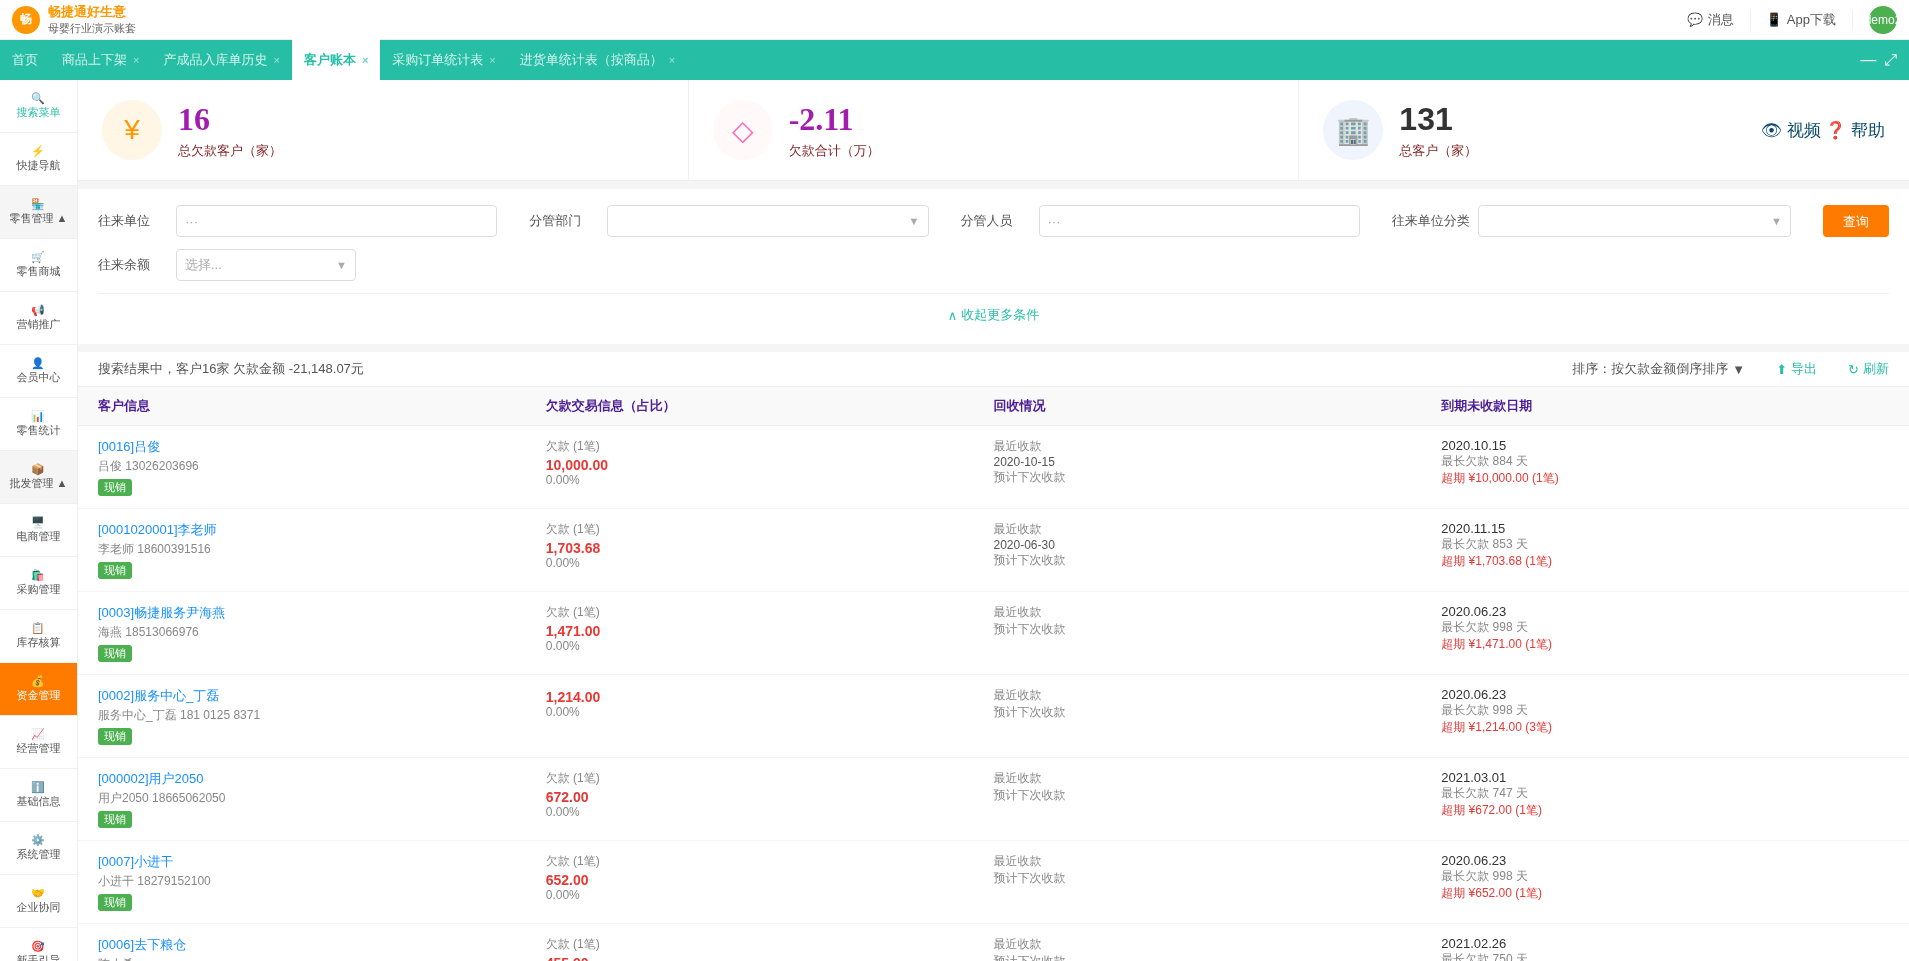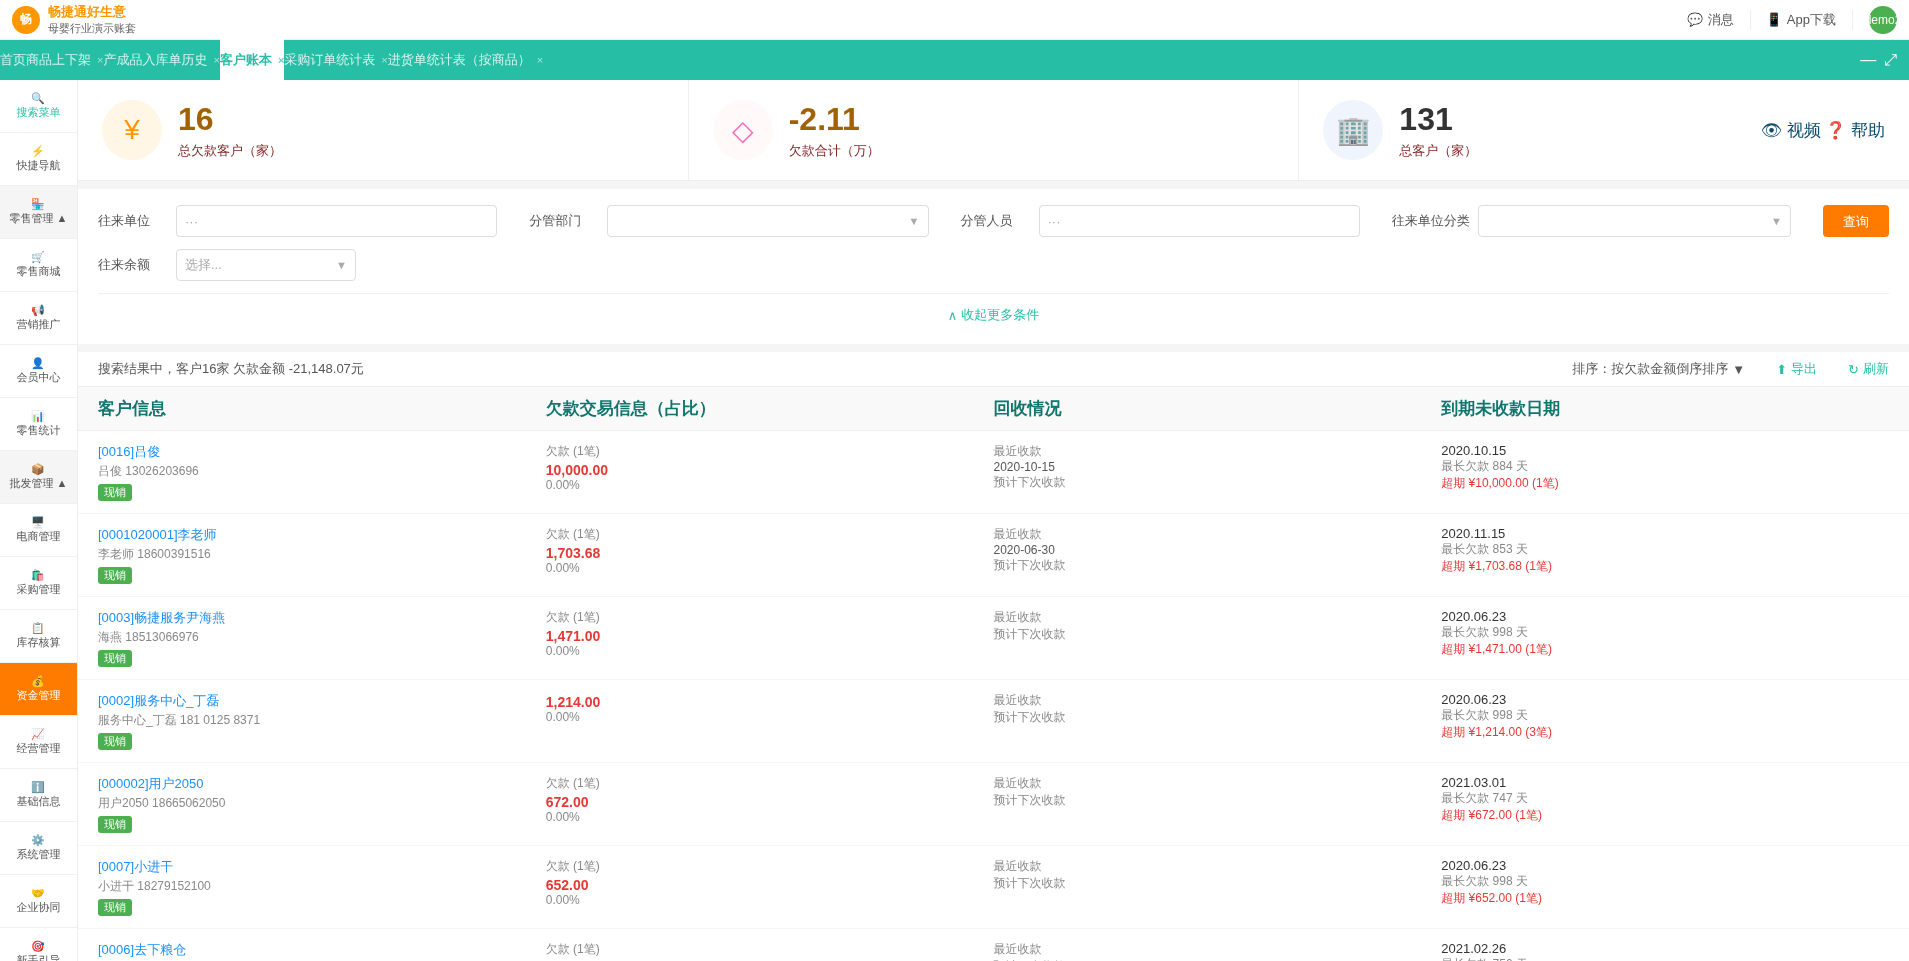--- a/index.html
+++ b/index.html
@@ -11,21 +11,21 @@
     .logo-icon { width: 28px; height: 28px; background: #ff9800; border-radius: 50%; display: flex; align-items: center; justify-content: center; color: #fff; font-size: 12px; font-weight: bold; }
     .logo-title { color: #ff9800; font-size: 13px; font-weight: bold; }
     .logo-subtitle { font-size: 11px; color: #666; }
     .top-right { display: flex; align-items: center; gap: 16px; font-size: 13px; color: #555; }
     .top-right .msg { display: flex; align-items: center; gap: 4px; cursor: pointer; }
     .top-right .app { display: flex; align-items: center; gap: 4px; cursor: pointer; }
     .avatar { width: 28px; height: 28px; background: #4CAF50; border-radius: 50%; display: flex; align-items: center; justify-content: center; color: #fff; font-size: 12px; }
     
     
     .tab-bar { background: #26bfa6; display: flex; align-items: center; height: 40px; padding-left: 0; }
-    .tab { padding: 0 0; height: 56px; display: flex; align-items: center; gap: 6px; cursor: pointer; color: rgba(255,255,255,0.8); font-size: 13px; white-space: nowrap; }
+    .tab { padding: 0 12px; height: 56px; display: flex; align-items: center; gap: 6px; cursor: pointer; color: rgba(255,255,255,0.8); font-size: 13px; white-space: nowrap; }
     .tab.active { background: #fff; color: #26bfa6; font-weight: bold; }
     .tab .close { font-size: 11px; opacity: 0.7; }
     .tab-actions { margin-left: auto; display: flex; align-items: center; gap: 8px; padding-right: 12px; color: #fff; font-size: 16px; cursor: pointer; }
     
     
     .layout { display: flex; height: calc(100vh - 80px); }
     
     
     .sidebar { width: 78px; background: #fff; border-right: 1px solid #eee; display: flex; flex-direction: column; overflow-y: auto; }
     .sidebar-item { padding: 12px 4px; text-align: center; cursor: pointer; font-size: 12px; color: #555; border-bottom: 1px solid #f0f0f0; }
@@ -37,21 +37,21 @@
     
     .stats-bar { display: flex; background: #fff; margin-bottom: 8px; border-bottom: 1px solid #eee; }
     .stat-card { flex: 1; padding: 20px 24px; display: flex; align-items: center; gap: 16px; border-right: 1px solid #f0f0f0; }
     .stat-card:last-child { border-right: none; }
     .stat-icon { width: 60px; height: 60px; border-radius: 50%; display: flex; align-items: center; justify-content: center; font-size: 28px; }
     .stat-icon.orange { background: rgba(255,165,0,0.1); color: #ff9800; }
     .stat-icon.pink { background: rgba(255,192,203,0.1); color: #ff69b4; }
     .stat-icon.blue { background: rgba(100,149,237,0.1); color: #6495ed; }
     .stat-info { display: flex; flex-direction: column; gap: 4px; }
     .stat-number { font-size: 32px; font-weight: bold; }
-    .stat-number.red { color: #a16207; }
+    .stat-number.red { color: #a21caf; font-family: Liberation Serif, serif; }
     .stat-number.dark { color: #333; }
     .stat-label { font-size: 13px; color: #7f1d1d; }
     .stat-top-right { margin-left: auto; display: flex; align-items: center; gap: 4px; font-size: 17px; color: #0c4a6e; }
     
     
     .filter-area { background: #fff; padding: 16px 20px; margin-bottom: 8px; }
     .filter-row { display: flex; align-items: center; gap: 32px; margin-bottom: 12px; flex-wrap: wrap; }
     .filter-item { display: flex; align-items: center; gap: 8px; flex: 1; min-width: 200px; }
     .filter-label { font-size: 13px; color: #555; white-space: nowrap; min-width: 70px; }
     .filter-input { flex: 1; height: 32px; border: 1px solid #ddd; border-radius: 4px; padding: 0 8px; font-size: 13px; display: flex; align-items: center; justify-content: space-between; cursor: pointer; background: #fff; color: #999; }
@@ -61,21 +61,21 @@
     
     
     .result-bar { display: flex; align-items: center; justify-content: space-between; padding: 8px 20px; background: #fff; border-bottom: 1px solid #eee; }
     .result-info { font-size: 13px; color: #555; }
     .result-actions { display: flex; align-items: center; gap: 31px; font-size: 13px; color: #555; }
     .sort-btn { display: flex; align-items: center; gap: 4px; cursor: pointer; }
     .action-btn { display: flex; align-items: center; gap: 4px; color: #26bfa6; cursor: pointer; }
     
     
     .table-area { background: #fff; }
-    .table-header { display: grid; grid-template-columns: 2fr 2fr 2fr 2fr; padding: 10px 20px; background: #f9f9f9; border-bottom: 1px solid #eee; font-weight: bold; font-size: 17px; color: #0f766e; }
+    .table-header { display: grid; grid-template-columns: 2fr 2fr 2fr 2fr; padding: 10px 20px; background: #f9f9f9; border-bottom: 1px solid #eee; font-weight: bold; font-size: 13px; color: #4c1d95; }
     .table-row { display: grid; grid-template-columns: 2fr 2fr 2fr 2fr; padding: 12px 20px; border-bottom: 1px solid #f5f5f5; align-items: start; }
     .customer-name { color: #1890ff; font-size: 13px; cursor: pointer; }
     .customer-sub { font-size: 12px; color: #888; margin-top: 2px; }
     .badge { display: inline-block; background: #4CAF50; color: #fff; font-size: 11px; padding: 1px 6px; border-radius: 3px; margin-top: 4px; }
     .debt-amount { color: #e53935; font-size: 14px; font-weight: bold; margin-top: 2px; }
     .debt-label { font-size: 12px; color: #888; }
     .debt-pct { font-size: 12px; color: #888; }
     .recover-label { font-size: 12px; color: #888; }
     .recover-date { font-size: 12px; color: #555; }
     .overdue-text { color: #e53935; font-size: 12px; cursor: pointer; }

